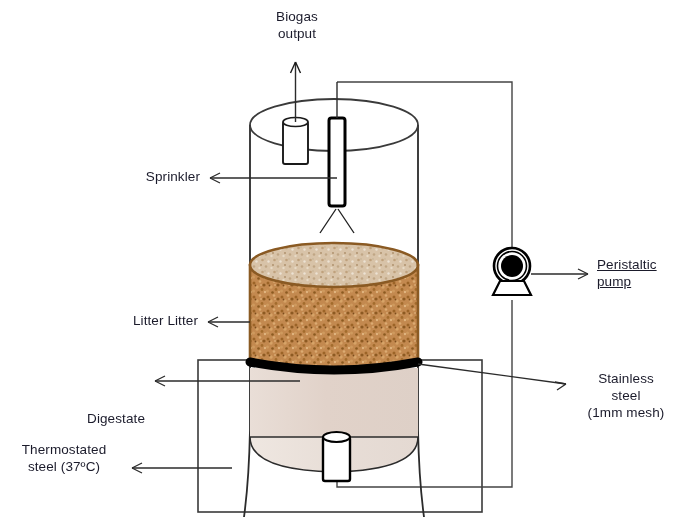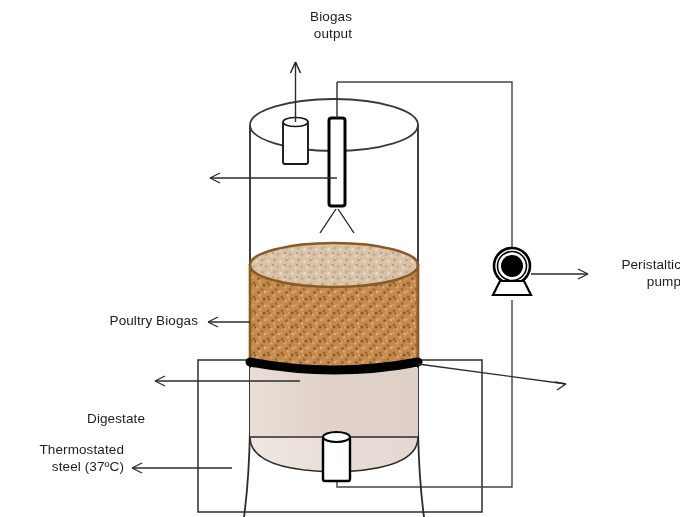--- a/index.html
+++ b/index.html
@@ -2,23 +2,23 @@
 <html><head>
 <meta charset="utf-8">
 <style>
   html,body{margin:0;padding:0;background:#ffffff;}
   body{width:680px;height:517px;overflow:hidden;
        font-family:"Liberation Sans","DejaVu Sans",sans-serif;color:#1a1a2e;}
   #stage{position:relative;width:680px;height:517px;background:#fff;}
   svg#diagram{position:absolute;left:0;top:0;width:680px;height:517px;}
   .lbl{position:absolute;font-size:13.5px;line-height:17px;color:#1b1b2b;
        letter-spacing:.1px;white-space:pre-line;}
-  .lbl.ctr{text-align:right;}
+  .lbl.ctr{text-align:center;}
   .lbl.rgt{text-align:right;}
-  .lbl.lft{text-align:right;}
+  .lbl.lft{text-align:left;text-decoration:underline;}
 </style>
 </head>
 <body>
 
 <div id="stage">
 
   <svg id="diagram" viewBox="0 0 680 517">
     <defs>
 
       <pattern id="litterTex" width="14" height="14" patternUnits="userSpaceOnUse">
@@ -149,25 +149,29 @@
       <path d="M588,274 L578,269 M588,274 L578,279"></path>
 
       <path d="M418,364 L566,384"></path>
       <path d="M566,384 L555,382 M566,384 L557,390"></path>
     </g>
   </svg>
 
   <div class="lbl ctr" style="left:242px;top:8px;width:110px;">Biogas
 output</div>
 
+  <div class="lbl rgt" style="left:60px;top:168px;width:140px;">Sprinkler</div>
 
-  <div class="lbl rgt" style="left:40px;top:312px;width:158px;">Poultry Biogas</div>
+  <div class="lbl rgt" style="left:40px;top:312px;width:158px;">Litter Litter</div>
 
   <div class="lbl rgt" style="left:0px;top:371px;width:145px;margin-top:39px;">Digestate</div>
 
   <div class="lbl ctr" style="left:4px;top:441px;width:120px;">Thermostated
 steel (37ºC)</div>
 
   <div class="lbl lft" style="left:597px;top:256px;width:84px;">Peristaltic
 pump</div>
 
+  <div class="lbl ctr" style="left:572px;top:370px;width:108px;">Stainless
+steel
+(1mm mesh)</div>
 
 </div>
 
 </body></html>

